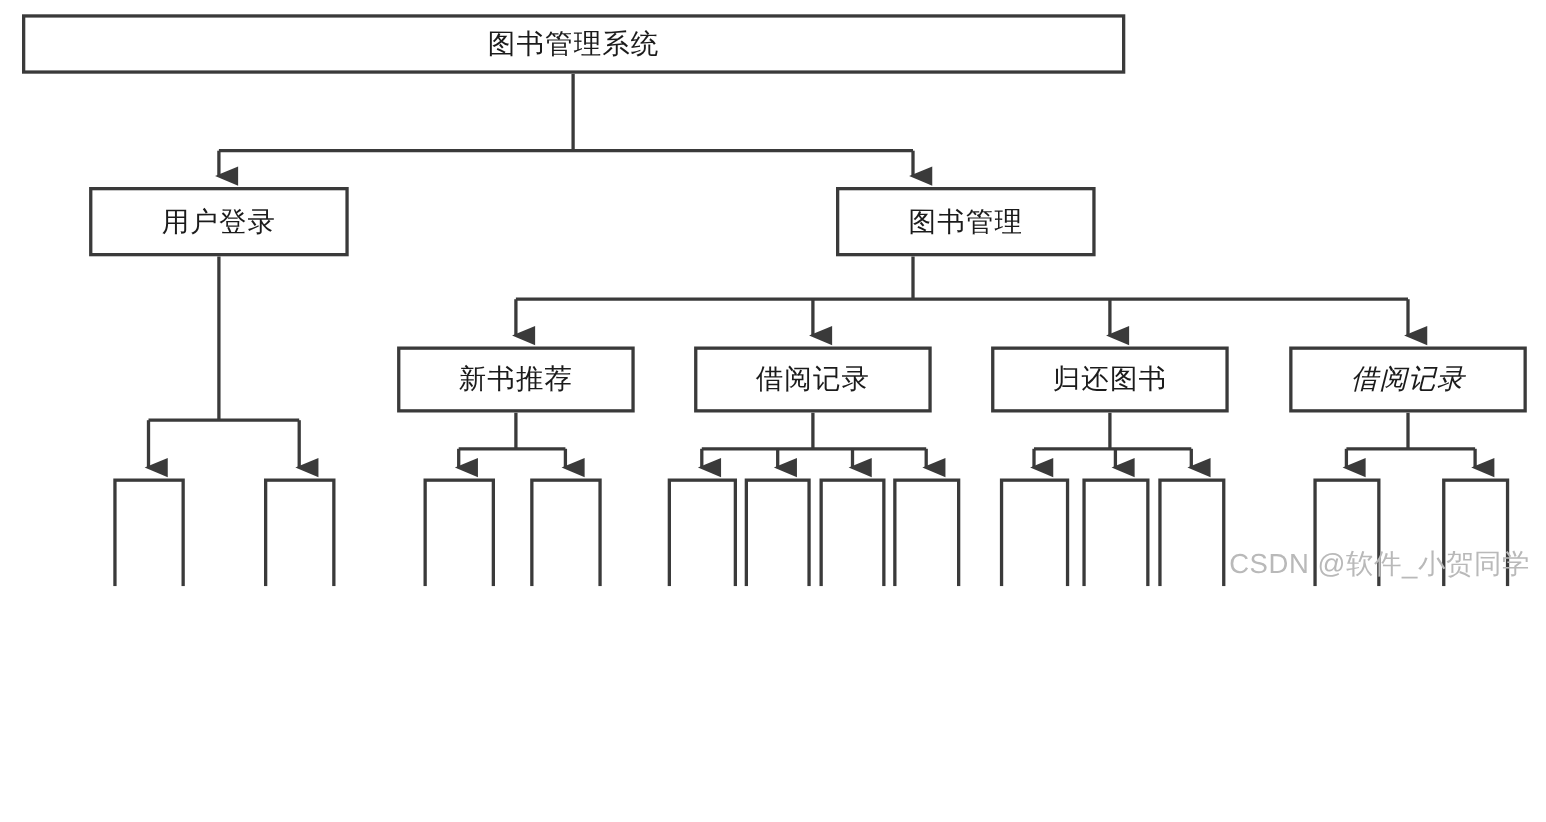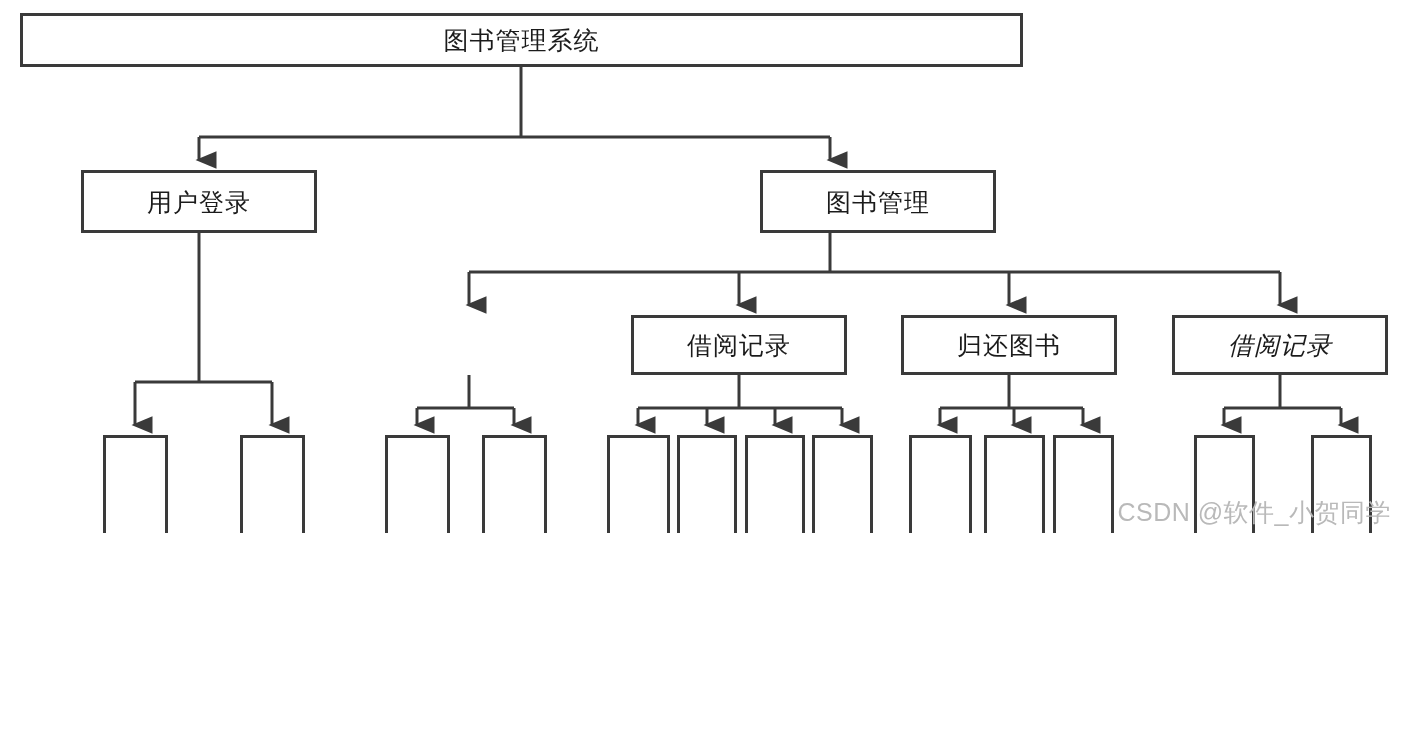--- a/index.html
+++ b/index.html
@@ -130,20 +130,23 @@
     <span>图书管理系统</span>
   </div>
 
   <div class="node horiz" style="left:81px; top:170px; width:236px; height:63px;">
     <span>用户登录</span>
   </div>
   <div class="node horiz" style="left:712px; top:170px; width:236px; height:63px;margin-left:48px;">
     <span>图书管理</span>
   </div>
 
+  <div class="node horiz" style="left:361px; top:315px; width:216px; height:60px;">
+    <span>新书推荐</span>
+  </div>
   <div class="node horiz" style="left:631px; top:315px; width:216px; height:60px;">
     <span>借阅记录</span>
   </div>
   <div class="node horiz" style="left:901px; top:315px; width:216px; height:60px;">
     <span>归还图书</span>
   </div>
   <div class="node horiz" style="left:1172px; top:315px; width:216px; height:60px;font-style:italic;">
     <span>借阅记录</span>
   </div>
 

